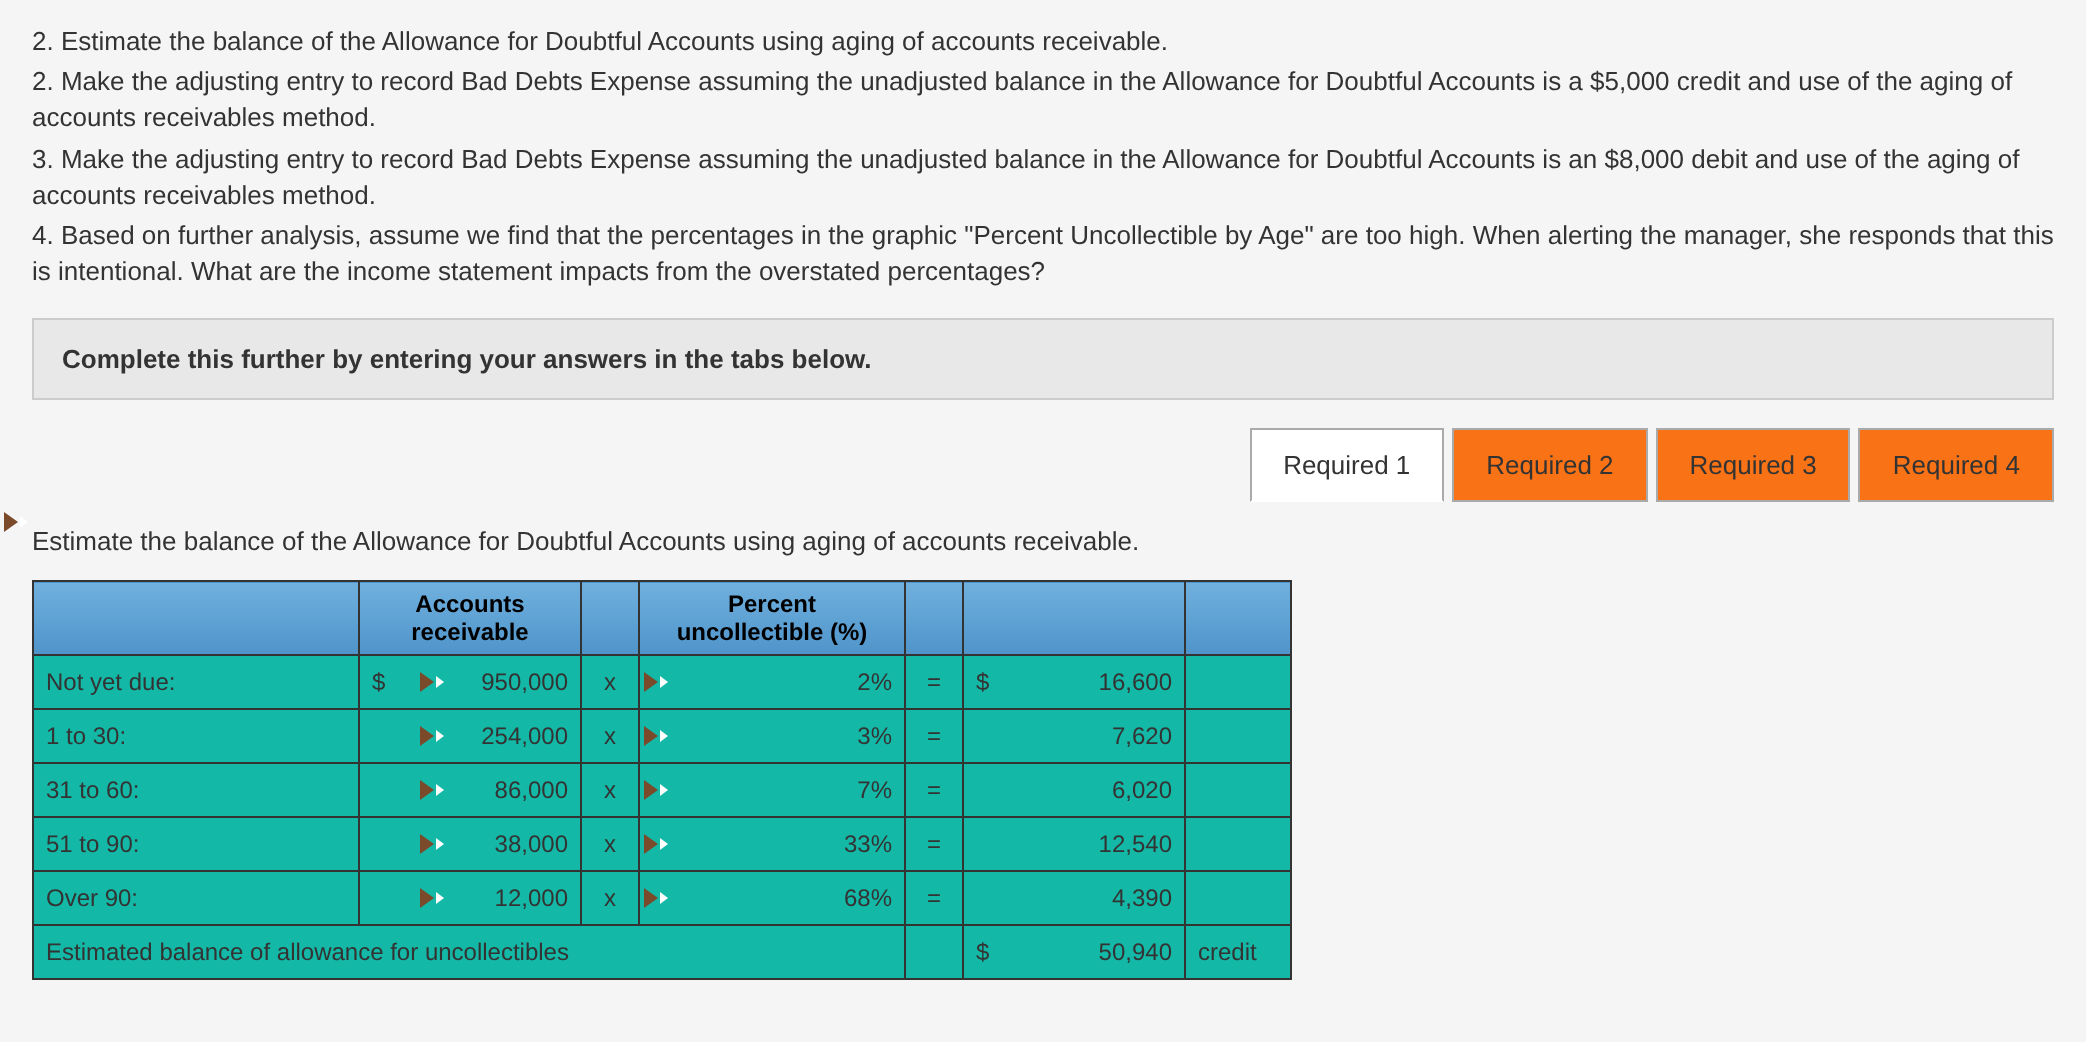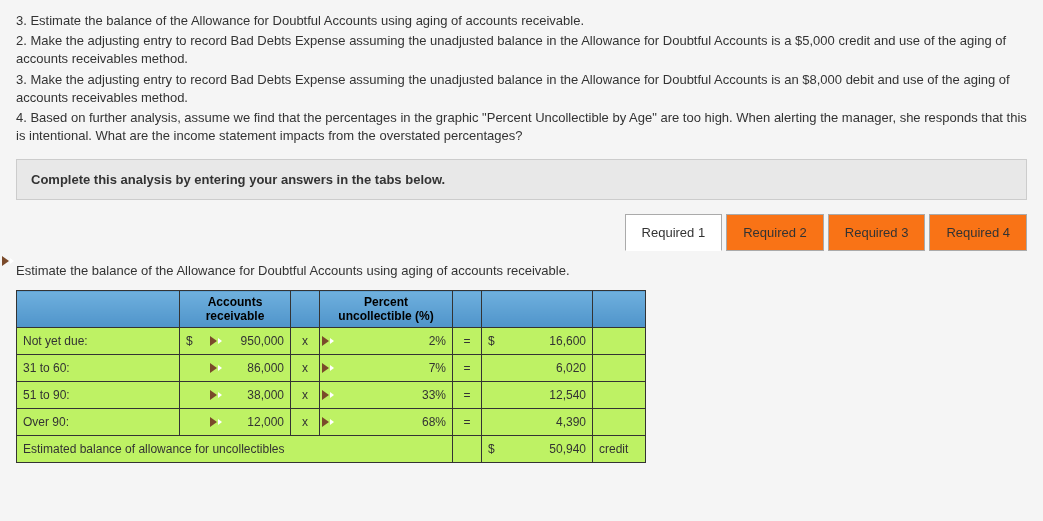--- a/index.html
+++ b/index.html
@@ -53,21 +53,21 @@
       background: linear-gradient(#6fb0de, #4f94ca);
       color: #000;
       font-weight: bold;
       border: 1px solid #333;
       padding: 4px 8px;
       text-align: center;
     }
     table.data-table td {
       border: 1px solid #333;
       padding: 4px 6px;
-      background: #bef264;
+      background: #14b8a6;
       height: 18px;
     }
     .row-label {
       text-align: left;
       width: 150px;
     }
     .currency-cell {
       text-align: left;
       width: 16px;
       border-right: none !important;
@@ -120,28 +120,28 @@
       height: 0;
       border-top: 3px solid transparent;
       border-bottom: 3px solid transparent;
       border-left: 4px solid #fff;
     }
   </style>
 </head>
 <body>
 
 <div class="question-text">
-  <p>3. Estimate the balance of the Allowance for Doubtful Accounts using aging of accounts receivable.</p>
+  <p>2. Estimate the balance of the Allowance for Doubtful Accounts using aging of accounts receivable.</p>
   <p>2. Make the adjusting entry to record Bad Debts Expense assuming the unadjusted balance in the Allowance for Doubtful Accounts is a $5,000 credit and use of the aging of accounts receivables method.</p>
   <p>3. Make the adjusting entry to record Bad Debts Expense assuming the unadjusted balance in the Allowance for Doubtful Accounts is an $8,000 debit and use of the aging of accounts receivables method.</p>
   <p>4. Based on further analysis, assume we find that the percentages in the graphic "Percent Uncollectible by Age" are too high. When alerting the manager, she responds that this is intentional. What are the income statement impacts from the overstated percentages?</p>
 </div>
 
 <div class="instruction-box">
-  <span>Complete this analysis by entering your answers in the tabs below.</span>
+  <span>Complete this further by entering your answers in the tabs below.</span>
 </div>
 
 <div class="tabs">
   <div class="tab active"><span>Required 1</span></div>
   <div class="tab"><span>Required 2</span></div>
   <div class="tab"><span>Required 3</span></div>
   <div class="tab"><span>Required 4</span></div>
 </div>
 
 <div class="prompt-line">Estimate the balance of the Allowance for Doubtful Accounts using aging of accounts receivable.</div>
@@ -168,20 +168,35 @@
       <td class="op-cell">x</td>
       <td class="pct-cell"><span class="tri">
             <span class="inner-white"></span>
           </span><span>2%</span></td>
       <td class="op-cell">=</td>
       <td class="result-cur">$</td>
       <td class="result-cell">16,600</td>
       <td class="credit-cell"></td>
     </tr>
     <tr>
+      <td class="row-label">1 to 30:</td>
+      <td class="currency-cell"></td>
+      <td class="num-cell"><span class="tri">
+            <span class="inner-white"></span>
+          </span><span>254,000</span></td>
+      <td class="op-cell">x</td>
+      <td class="pct-cell"><span class="tri">
+            <span class="inner-white"></span>
+          </span><span>3%</span></td>
+      <td class="op-cell">=</td>
+      <td class="result-cur"></td>
+      <td class="result-cell">7,620</td>
+      <td class="credit-cell"></td>
+    </tr>
+    <tr>
       <td class="row-label">31 to 60:</td>
       <td class="currency-cell"></td>
       <td class="num-cell"><span class="tri">
             <span class="inner-white"></span>
           </span><span>86,000</span></td>
       <td class="op-cell">x</td>
       <td class="pct-cell"><span class="tri">
             <span class="inner-white"></span>
           </span><span>7%</span></td>
       <td class="op-cell">=</td>

